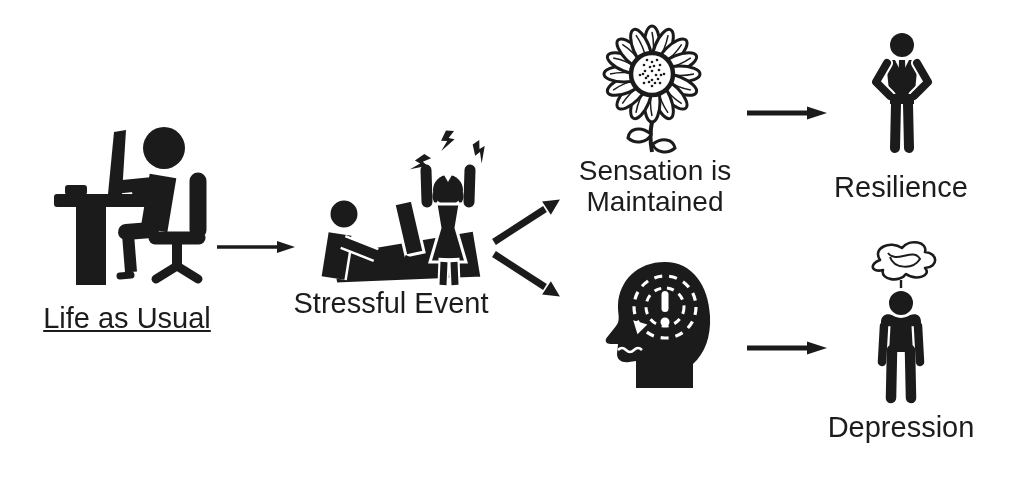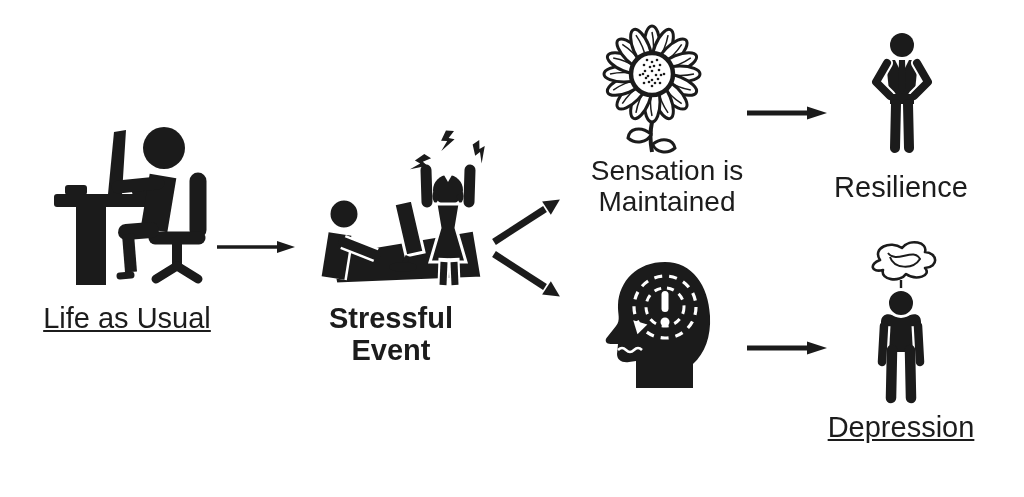--- a/index.html
+++ b/index.html
@@ -66,21 +66,21 @@
     <line class="st" x1="156" y1="134" x2="157" y2="157" stroke-width="7"></line>
     <polygon class="ik" points="96,76 114,72 126,124 108,128" stroke="#fff" stroke-width="3"></polygon>
     <line class="st" x1="110" y1="128" x2="106" y2="136" stroke-width="5"></line>
     <ellipse class="ik" cx="105" cy="139" rx="14" ry="5"></ellipse>
     <circle class="ik" cx="46" cy="86" r="15" stroke="#fff" stroke-width="3"></circle>
     <line class="wt" x1="42" y1="106" x2="35" y2="150" stroke-width="28"></line>
     <line class="st" x1="42" y1="106" x2="35" y2="150" stroke-width="23"></line>
     <line class="wt" x1="45" y1="114" x2="78" y2="127" stroke-width="15"></line>
     <line class="st" x1="45" y1="114" x2="78" y2="127" stroke-width="10" stroke-linecap="round"></line>
   </svg>
-  <div class="label" style="left:291px; top:303px; width:200px;font-weight:bold;">Stressful Event</div>
+  <div class="label" style="left:291px; top:288px; width:200px;">Stressful Event</div>
 
   <svg class="abs" style="left:489px; top:194px;" width="78" height="108" viewBox="0 0 78 108">
     <g>
       <line class="st" x1="5" y1="48" x2="56" y2="15" stroke-width="7"></line>
       <g transform="translate(60,12.5) rotate(-33)">
           <polygon class="ik" points="-3,-8 13,0 -3,8"></polygon>
         </g>
     </g>
     <g>
       <line class="st" x1="5" y1="60" x2="56" y2="93" stroke-width="7"></line>
@@ -181,21 +181,21 @@
         <circle cx="62" cy="61" r="1.3"></circle>
         <circle cx="46" cy="61" r="1.3"></circle>
       <circle cx="54" cy="64" r="1.3"></circle>
         <circle cx="59" cy="38" r="1.3"></circle>
         <circle cx="49" cy="38" r="1.3"></circle>
     </g>
     <path class="st" d="M54 100 Q51 114 54 130" stroke-width="4"></path>
     <path d="M53 112 C42 103 31 107 30 116 C38 123 49 120 53 113 Z" fill="#fff" stroke="#1b1b1b" stroke-width="3"></path>
     <path d="M55 122 C64 115 75 117 77 126 C69 133 58 130 55 123 Z" fill="#fff" stroke="#1b1b1b" stroke-width="3"></path>
   </svg>
-  <div class="label small" style="left:571px; top:156px; width:168px;margin-left:12px;">Sensation is Maintained</div>
+  <div class="label small" style="left:571px; top:156px; width:168px;">Sensation is Maintained</div>
 
   <svg class="abs" style="left:745px; top:105px;" width="84" height="16" viewBox="0 0 84 16">
     <line class="st" x1="2" y1="8" x2="62" y2="8" stroke-width="5"></line>
     <polygon class="ik" points="62,1.5 82,8 62,14.5"></polygon>
   </svg>
 
   <svg class="abs" style="left:871px; top:32px;" width="62" height="122" viewBox="0 0 62 122">
     <circle class="ik" cx="31" cy="13" r="12"></circle>
     <path class="ik" d="M15 28 L47 28 L43 70 L19 70 Z"></path>
     <polygon points="24,28 38,28 31,42" fill="#fff"></polygon>
@@ -237,15 +237,15 @@
     </g>
     <path class="ik" d="M17 112 L17 82 C17 75 23 73 28 75 L46 75 C52 73 57 75 57 82 L57 112 Z"></path>
     <circle class="ik" cx="37" cy="63" r="13.5" stroke="#fff" stroke-width="3"></circle>
     <line class="wt" x1="20" y1="86" x2="18" y2="122" stroke-width="13"></line>
     <line class="st" x1="20" y1="86" x2="18" y2="122" stroke-width="8.5" stroke-linecap="round"></line>
     <line class="wt" x1="54" y1="86" x2="56" y2="122" stroke-width="13"></line>
     <line class="st" x1="54" y1="86" x2="56" y2="122" stroke-width="8.5" stroke-linecap="round"></line>
     <line class="st" x1="28" y1="110" x2="27" y2="158" stroke-width="10.5" stroke-linecap="round"></line>
     <line class="st" x1="46" y1="110" x2="47" y2="158" stroke-width="10.5" stroke-linecap="round"></line>
   </svg>
-  <div class="label" style="left:821px; top:412px; width:160px;text-decoration:underline;">Depression</div>
+  <div class="label" style="left:821px; top:412px; width:160px;">Depression</div>
 
 </div>
 
 </body></html>

